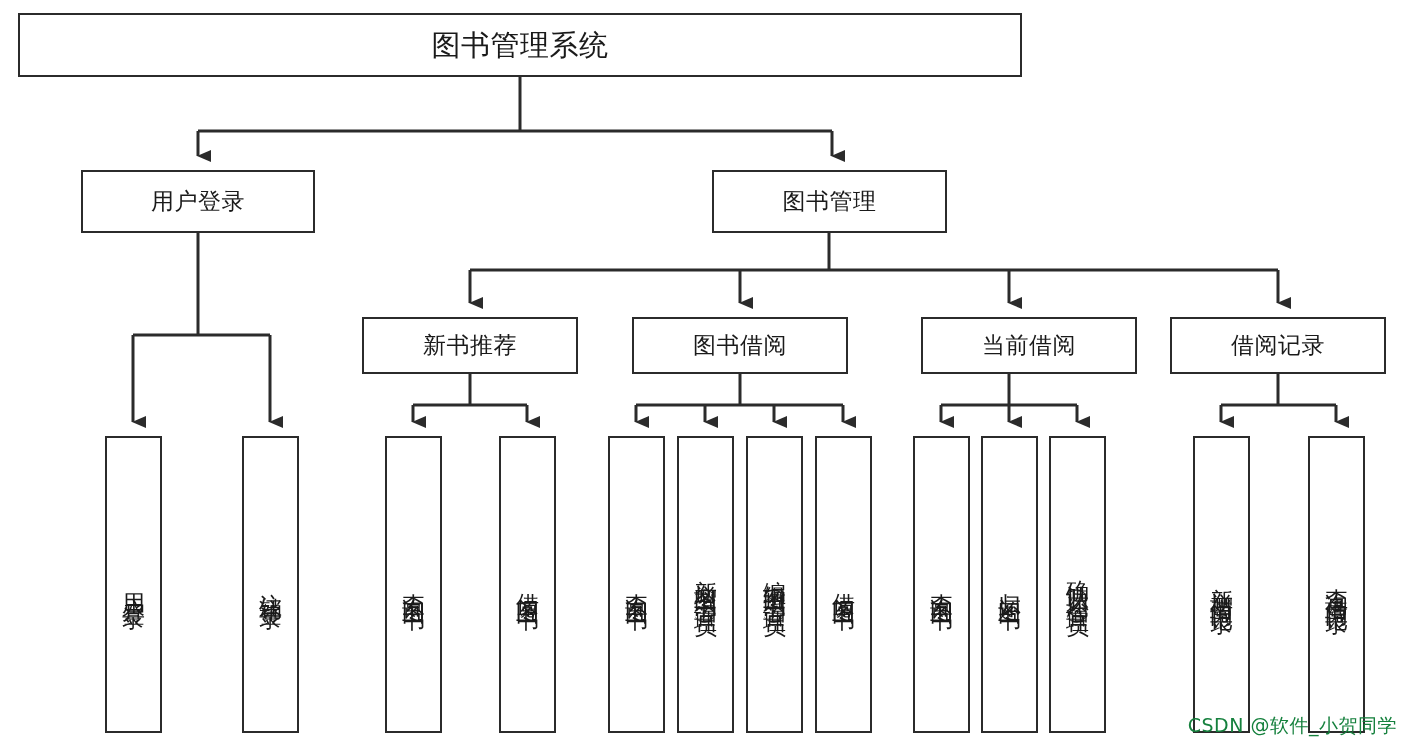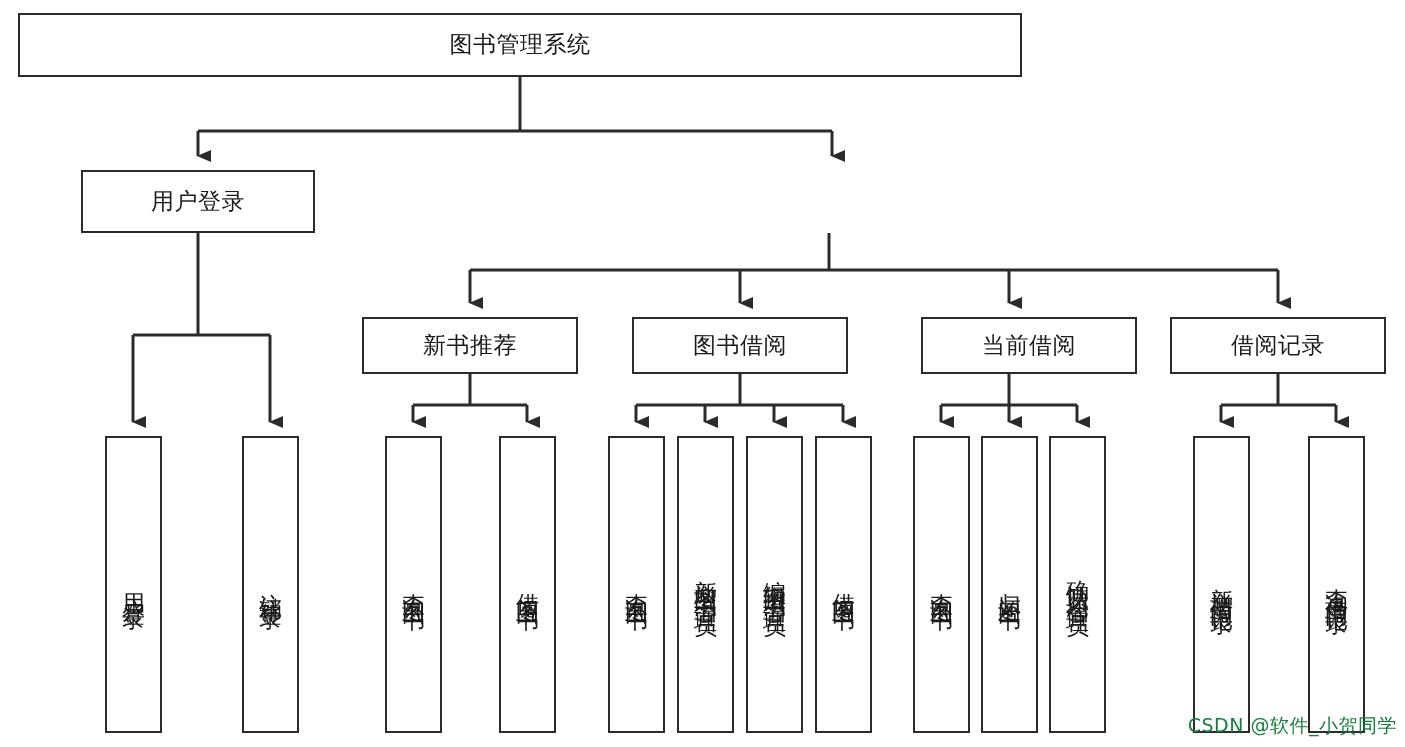--- a/index.html
+++ b/index.html
@@ -39,21 +39,21 @@
     display: block;
     text-align: center;
     line-height: 1.12;
     letter-spacing: 0.5px;
   }
   
   .node.h .label {
     writing-mode: horizontal-tb;
     font-size: 23px;
   }
-  .node.root .label { font-size: 23px; }
+  .node.root .label { font-size: 29px; }
   
   .node.v {
     align-items: center;
     justify-content: center;
   }
   .node.v .label {
     writing-mode: vertical-rl;
     text-orientation: upright;
     font-size: 23px;
     line-height: 1.0;
@@ -126,20 +126,23 @@
     </g>
   </svg>
 
   <div class="node h root" style="left:18px; top:13px; width:1004px; height:64px;">
     <span class="label">图书管理系统</span>
   </div>
 
   <div class="node h" style="left:81px; top:170px; width:234px; height:63px;">
     <span class="label">用户登录</span>
   </div>
+  <div class="node h" style="left:712px; top:170px; width:235px; height:63px;">
+    <span class="label">图书管理</span>
+  </div>
 
   <div class="node h" style="left:362px; top:317px; width:216px; height:57px;">
     <span class="label">新书推荐</span>
   </div>
   <div class="node h" style="left:632px; top:317px; width:216px; height:57px;">
     <span class="label">图书借阅</span>
   </div>
   <div class="node h" style="left:901px; top:317px; width:216px; height:57px;margin-left:20px;">
     <span class="label">当前借阅</span>
   </div>

